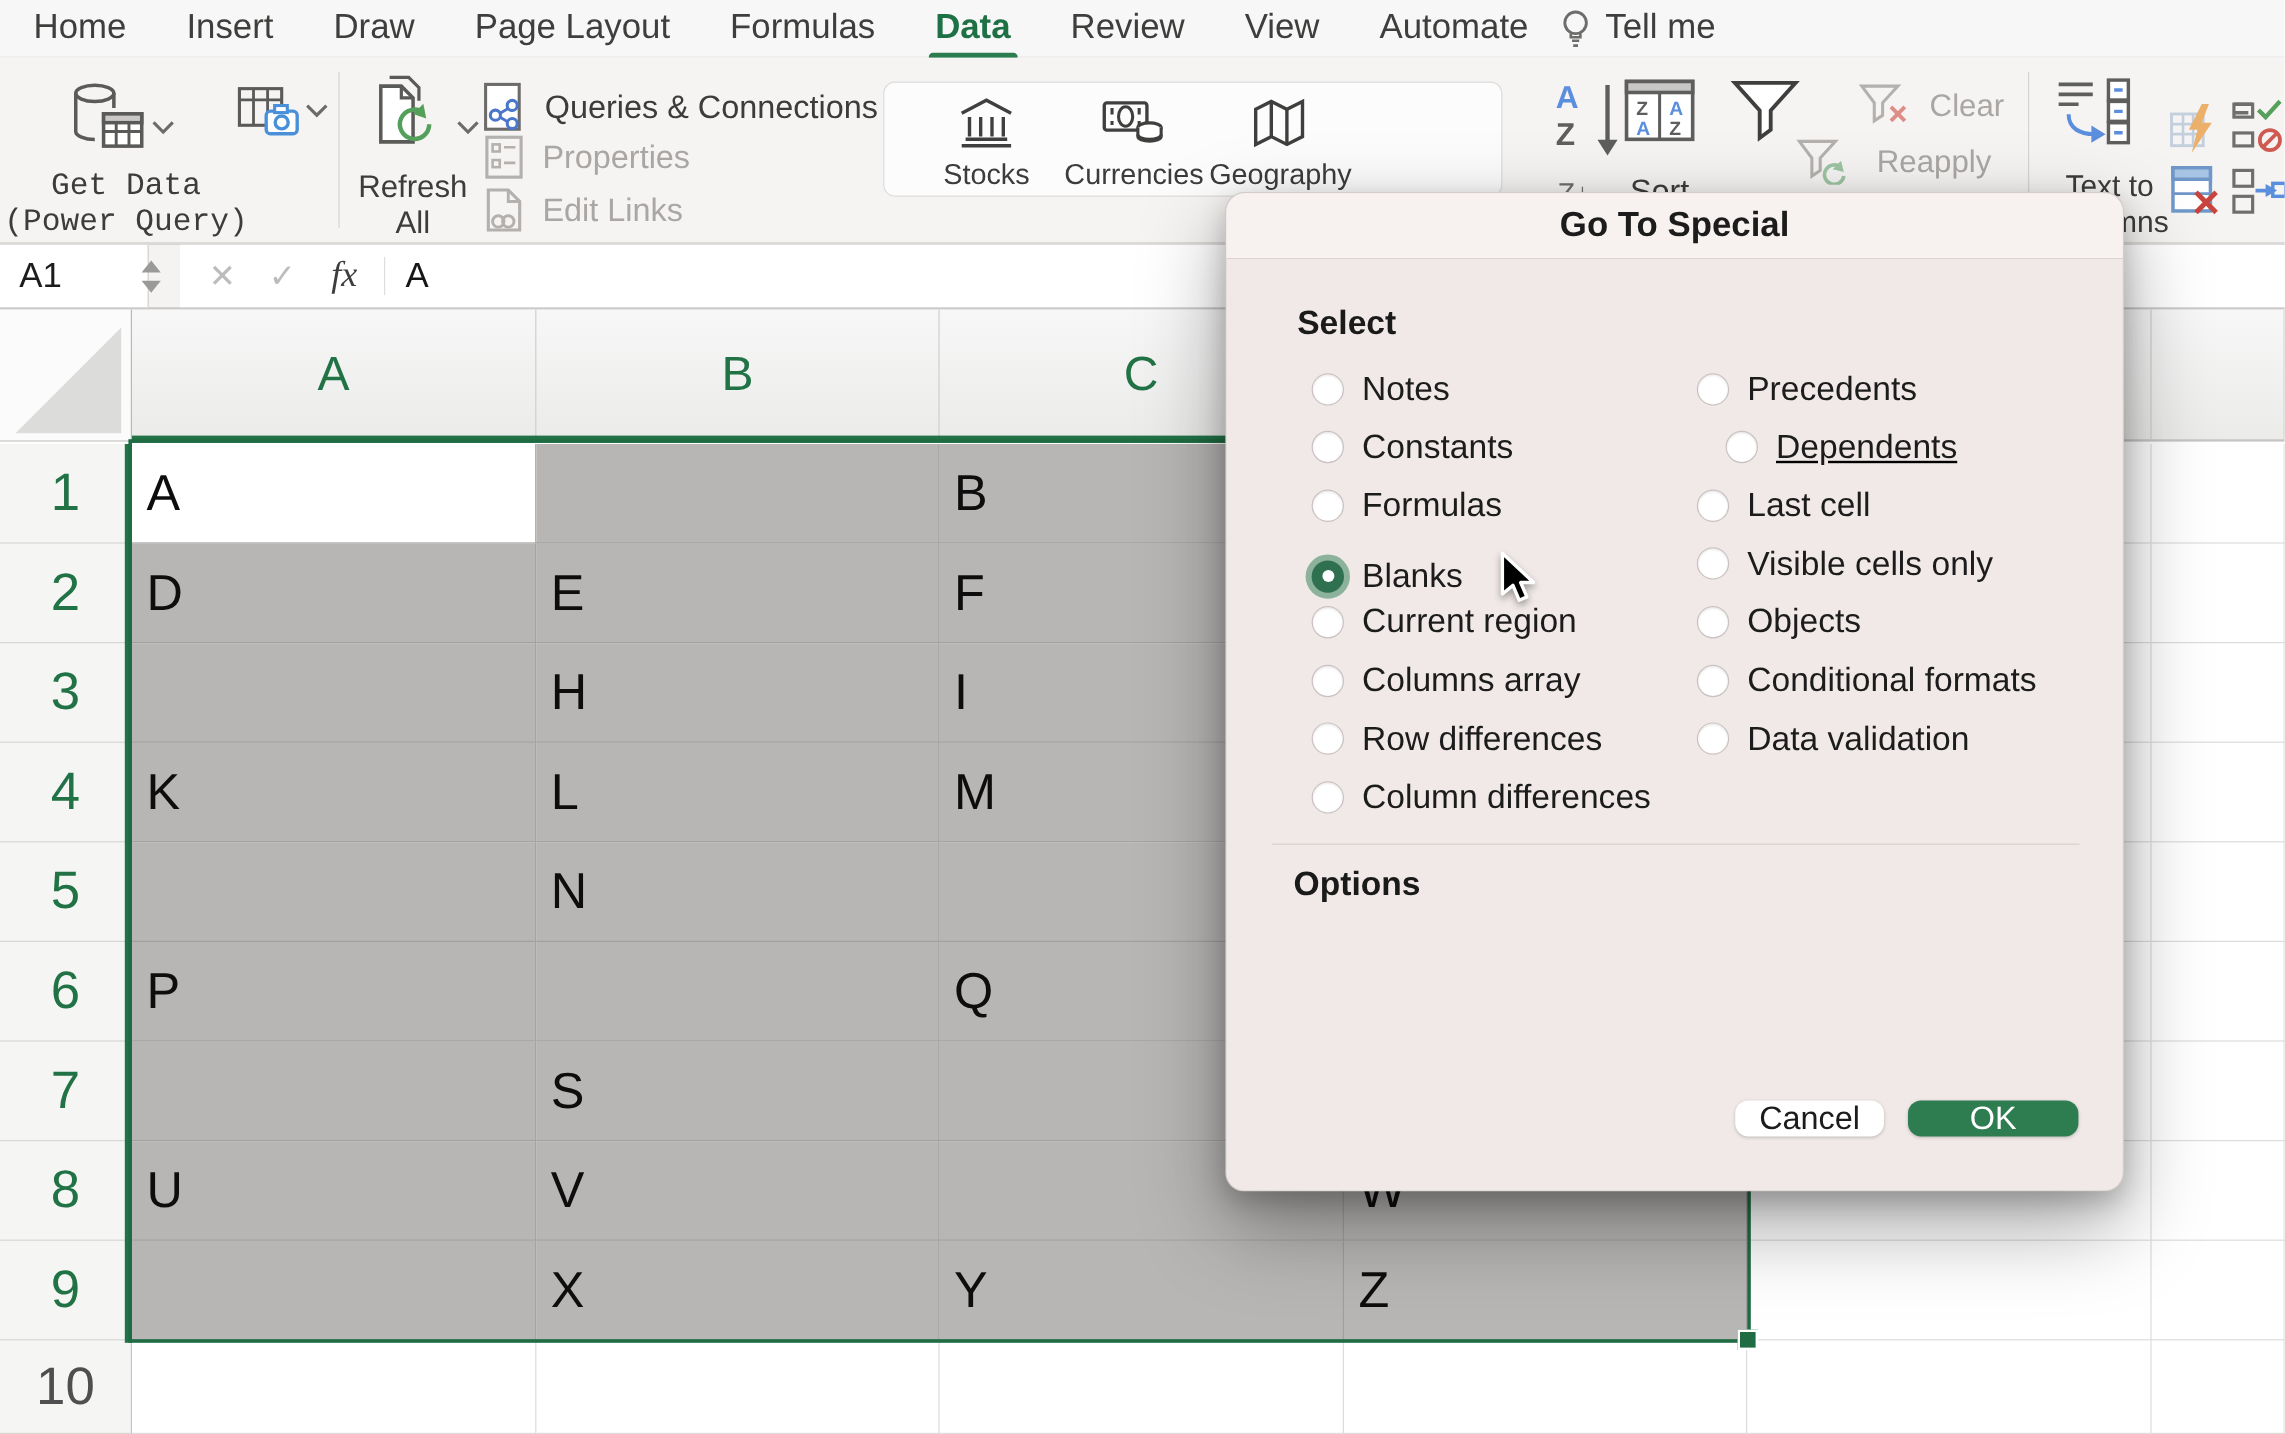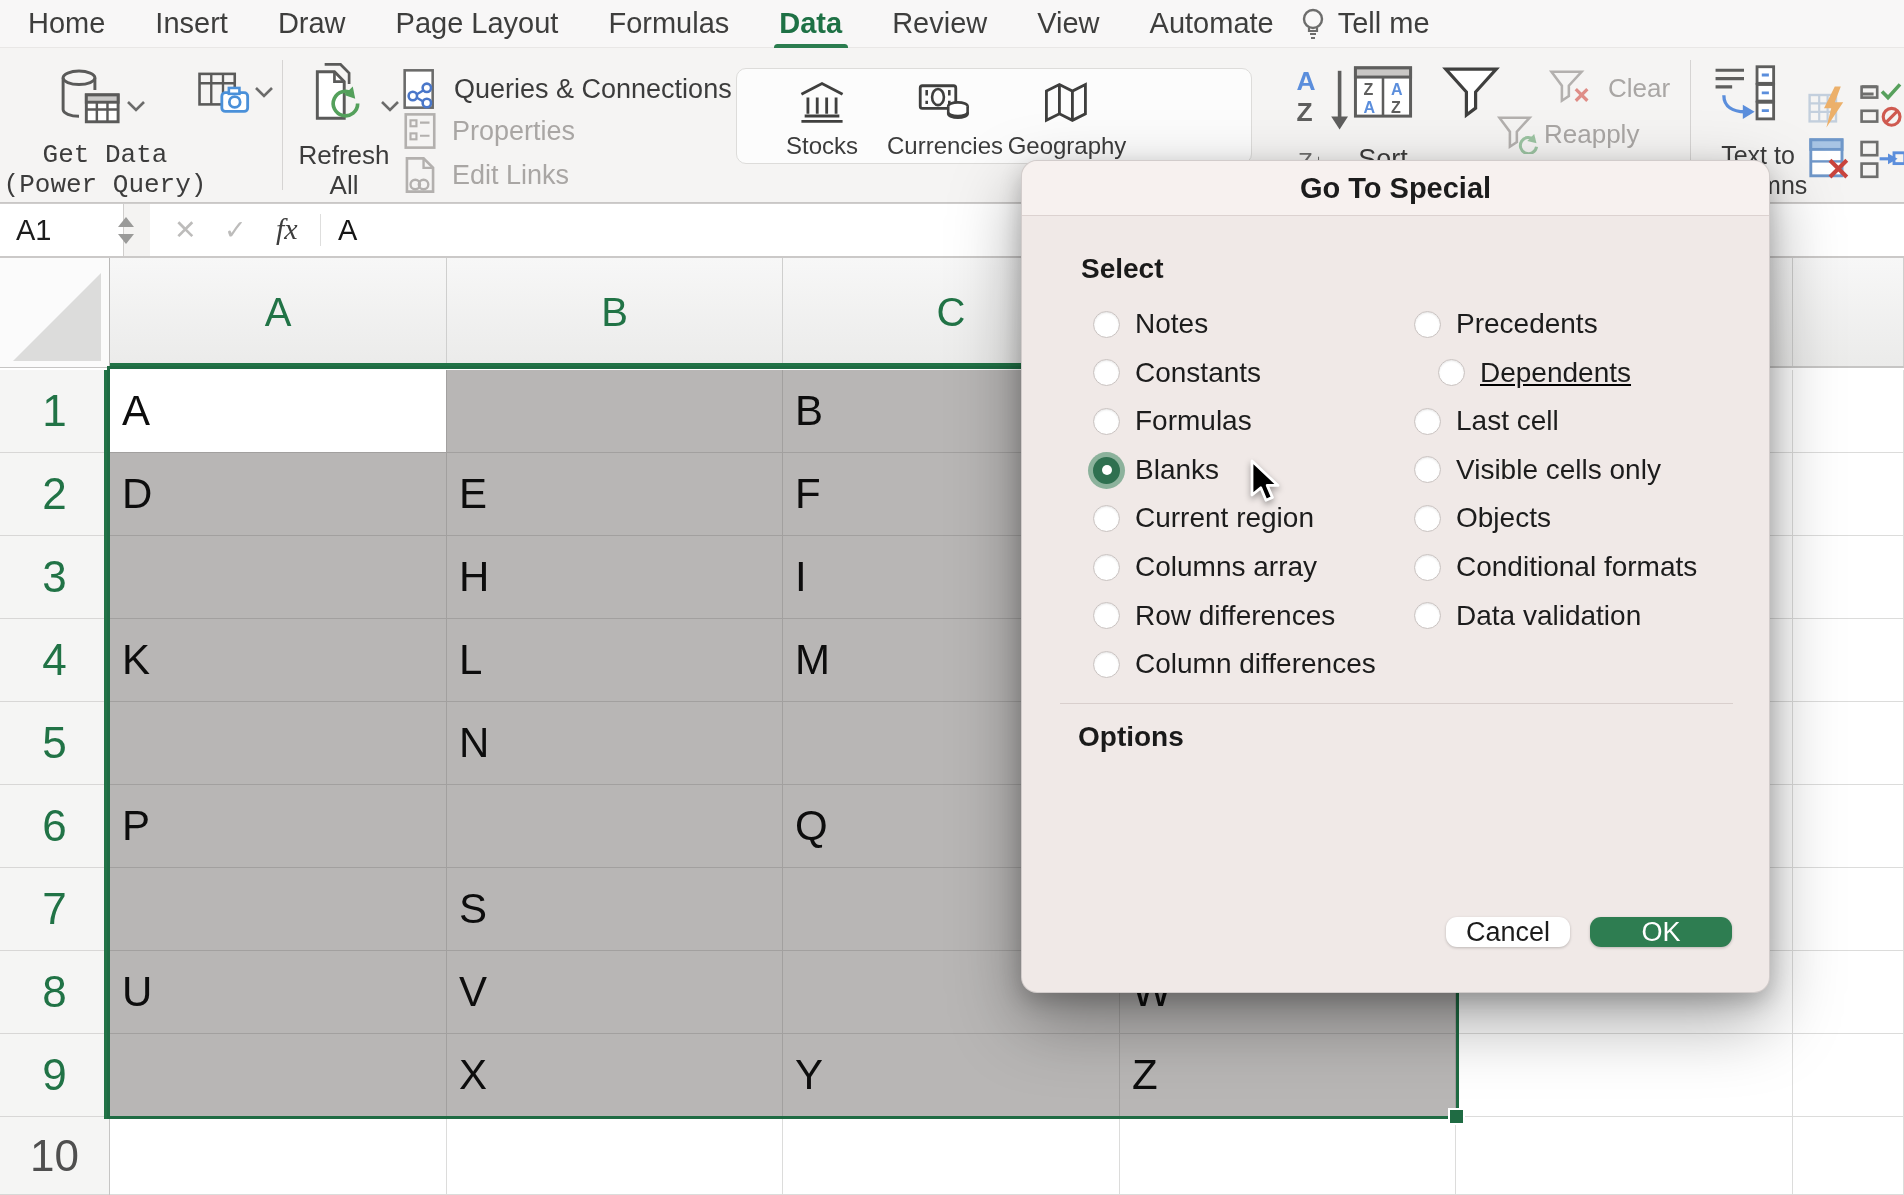--- a/index.html
+++ b/index.html
@@ -265,21 +265,21 @@
     </div>
     <div class="rabs rlabel" style="left:1428px;width:86px;top:96px;font-size:27px;margin-top:40px;">Filter</div>
 
     <div class="rabs" style="left:1548px;top:20px;display:flex;align-items:center;gap:16px;">
       <svg width="44" height="40" viewBox="0 0 38 34">
         <path d="M3 3h26L18 15v9l-6 4V15z" fill="none" stroke="#b3b0ae" stroke-width="2.2"></path>
         <path d="M24 18l10 10M34 18L24 28" stroke="#df8d87" stroke-width="2.8"></path>
       </svg>
       <span class="rlabel sm disabled" style="font-size:26px;">Clear</span>
     </div>
-    <div class="rabs" style="left:1496px;top:66px;display:flex;align-items:center;gap:4px;">
+    <div class="rabs" style="left:1496px;top:66px;display:flex;align-items:center;gap:24px;">
       <svg width="44" height="40" viewBox="0 0 38 34">
         <path d="M3 3h26L18 15v9l-6 4V15z" fill="none" stroke="#b3b0ae" stroke-width="2.2"></path>
         <path d="M33 22a7 7 0 1 0 2 6" fill="none" stroke="#9cc4a2" stroke-width="2.6"></path>
         <polygon points="33,17 35,25 27,23" fill="#9cc4a2"></polygon>
       </svg>
       <span class="rlabel sm disabled" style="font-size:26px;">Reapply</span>
     </div>
 
     <div class="rabs rdivider" style="left:1690px;top:12px;height:130px;"></div>
 
@@ -448,21 +448,21 @@
           <span class="opt-label">Notes</span>
         </div>
         <div class="opt-row" style="top: 196.6px; left: 71px;">
           <span class="radio"></span>
           <span class="opt-label">Constants</span>
         </div>
         <div class="opt-row" style="top: 245.2px; left: 71px;">
           <span class="radio"></span>
           <span class="opt-label">Formulas</span>
         </div>
-        <div class="opt-row selected" style="top: 294px; left: 71px;">
+        <div class="opt-row selected" style="top: 304px; left: 71px;">
           <span class="radio">
             <span class="dot"></span>
           </span>
           <span class="opt-label">Blanks</span>
         </div>
         <div class="opt-row" style="top: 342.4px; left: 71px;">
           <span class="radio"></span>
           <span class="opt-label">Current region</span>
         </div>
         <div class="opt-row" style="top: 391px; left: 71px;">

